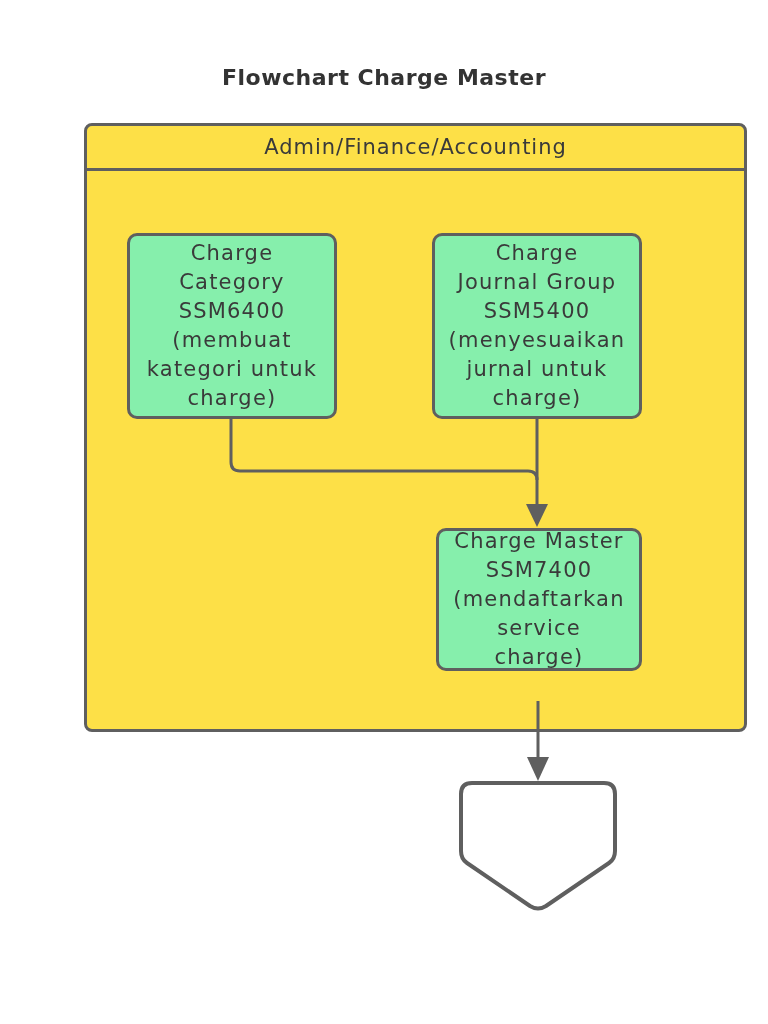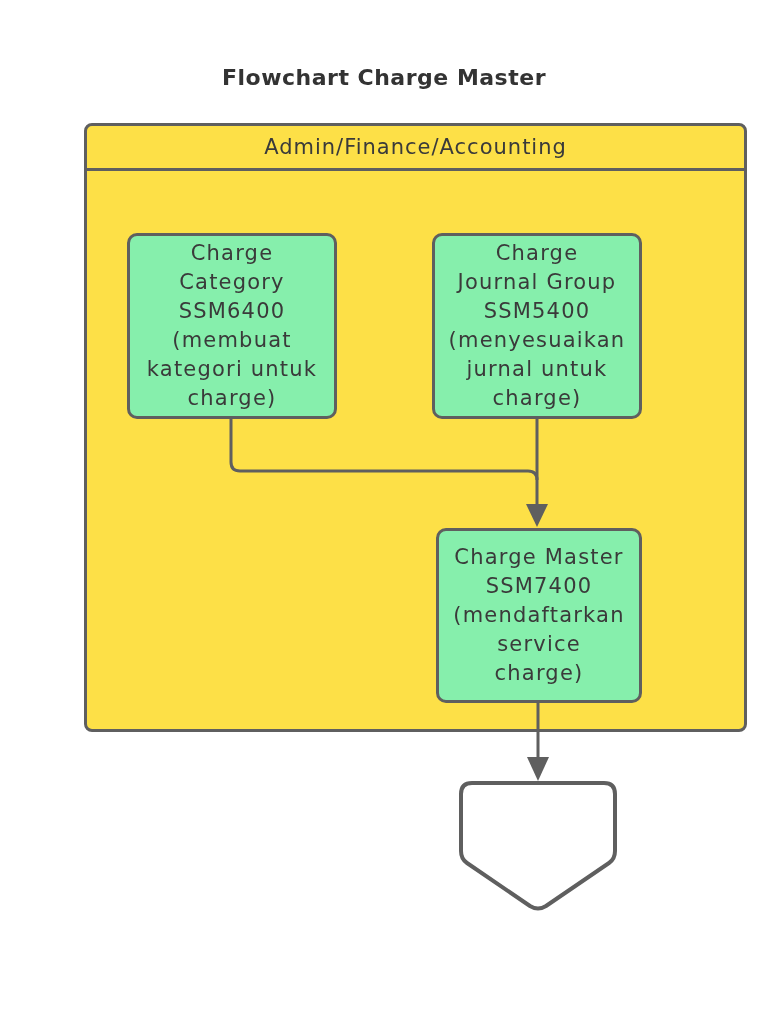--- a/index.html
+++ b/index.html
@@ -61,21 +61,21 @@
     text-align: center;
     font-size: 21px;
     line-height: 29px;
     letter-spacing: 1.2px;
     color: #3a3a3a;
     white-space: pre-line;
     z-index: 2;
   }
   .node-charge-category   { left: 127px; top: 233px; width: 210px; height: 186px; }
   .node-charge-journal    { left: 432px; top: 233px; width: 210px; height: 186px; }
-  .node-charge-master     { left: 436px; top: 528px; width: 206px; height: 175px; }
+  .node-charge-master     { left: 436px; top: 528px; width: 206px; height: 143px; }
   .edge-layer {
     position: absolute;
     left: 0;
     top: 0;
     width: 768px;
     height: 1024px;
     z-index: 1;
     pointer-events: none;
   }
 </style>

